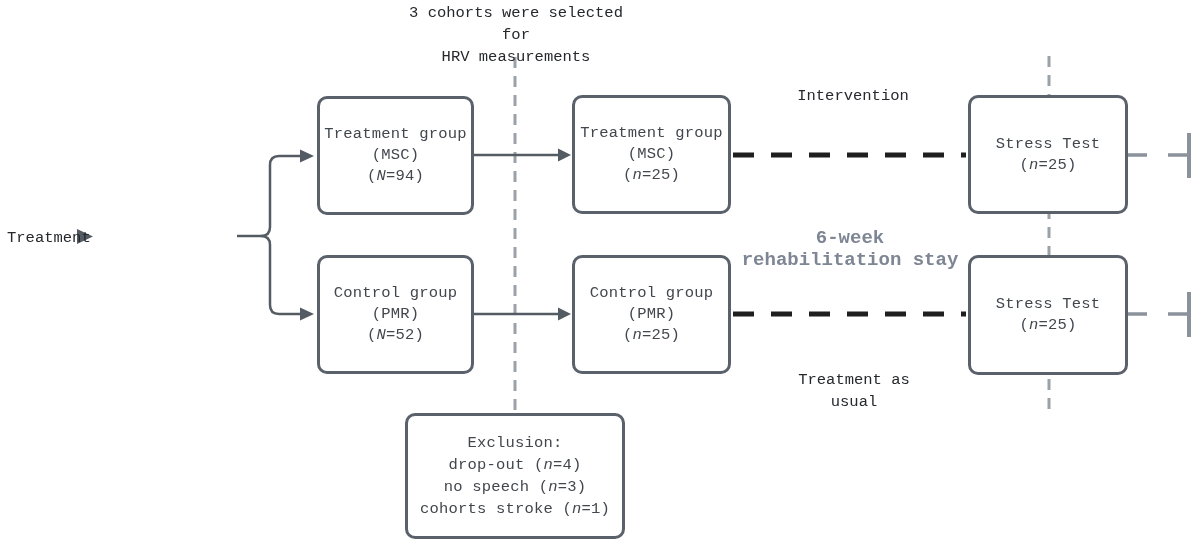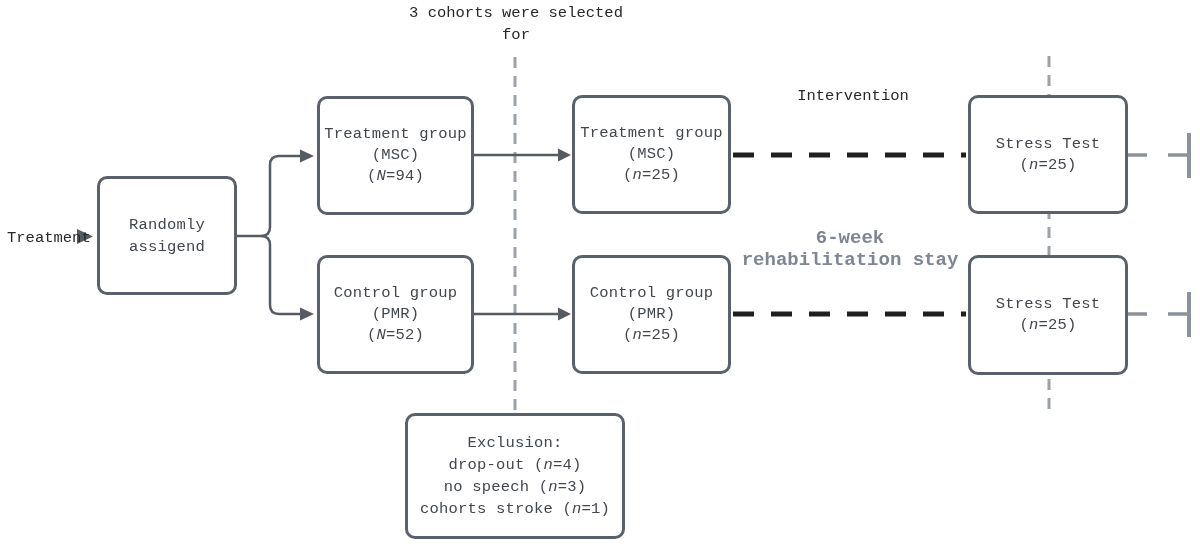--- a/index.html
+++ b/index.html
@@ -75,31 +75,27 @@
     <line x1="1128" y1="155" x2="1147" y2="155" stroke="#8b929b" stroke-width="3.5"></line>
     <line x1="1168" y1="155" x2="1188" y2="155" stroke="#8b929b" stroke-width="3.5"></line>
     <line x1="1189" y1="133" x2="1189" y2="178" stroke="#8b929b" stroke-width="4"></line>
     <line x1="1128" y1="314" x2="1147" y2="314" stroke="#8b929b" stroke-width="3.5"></line>
     <line x1="1168" y1="314" x2="1188" y2="314" stroke="#8b929b" stroke-width="3.5"></line>
     <line x1="1189" y1="292" x2="1189" y2="337" stroke="#8b929b" stroke-width="4"></line>
   </svg>
 
   <div class="float-label" style="left:396px;top:2px;width:240px;">
     <div>3 cohorts were selected for</div>
+    <div>HRV measurements</div>
   </div>
   <div class="float-label left-align" style="left:7px;top:227px;width:66px;">Treatment</div>
   <div class="float-label" style="left:783px;top:85px;width:140px;">Intervention</div>
   <div class="float-label muted" style="left:735px;top:227px;width:230px;">6-week rehabilitation stay</div>
+  <div class="float-label" style="left:771px;top:369px;width:166px;">Treatment as usual</div>
 
-  <div class="node" style="left:97px;top:176px;width:140px;height:119px;">
-    <div class="node-text wide">
-      <div>Randomly</div>
-      <div>assigend</div>
-    </div>
-  </div>
 
   <div class="node" style="left:317px;top:96px;width:157px;height:119px;">
     <div class="node-text">
       <div>Treatment group</div>
       <div>(MSC)</div>
       <div><span>(</span><span class="it">N</span><span>=94)</span></div>
     </div>
   </div>
 
   <div class="node" style="left:317px;top:255px;width:157px;height:119px;">

